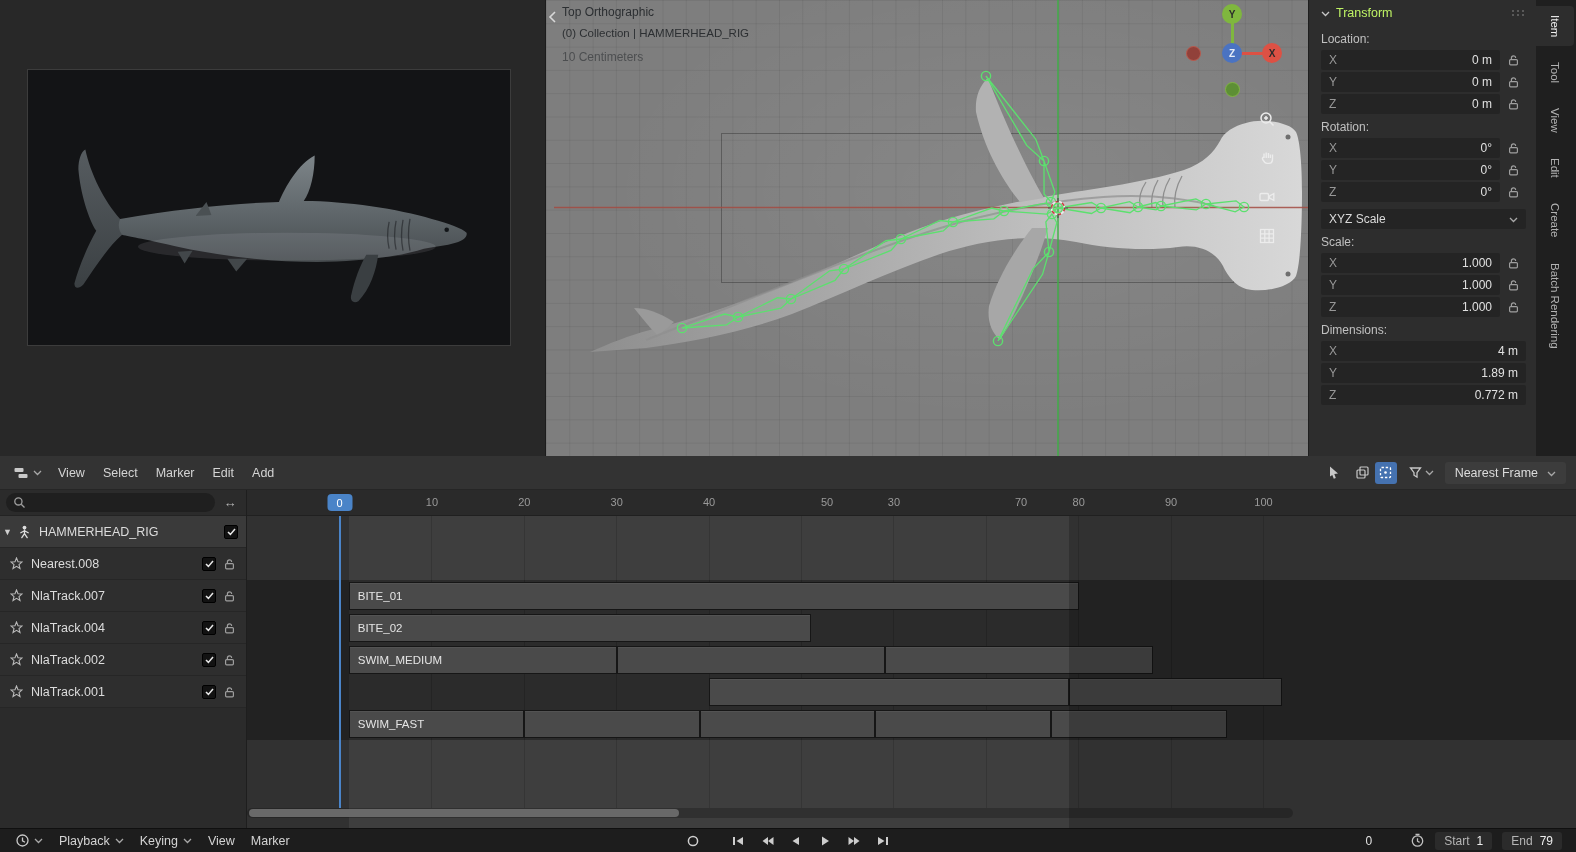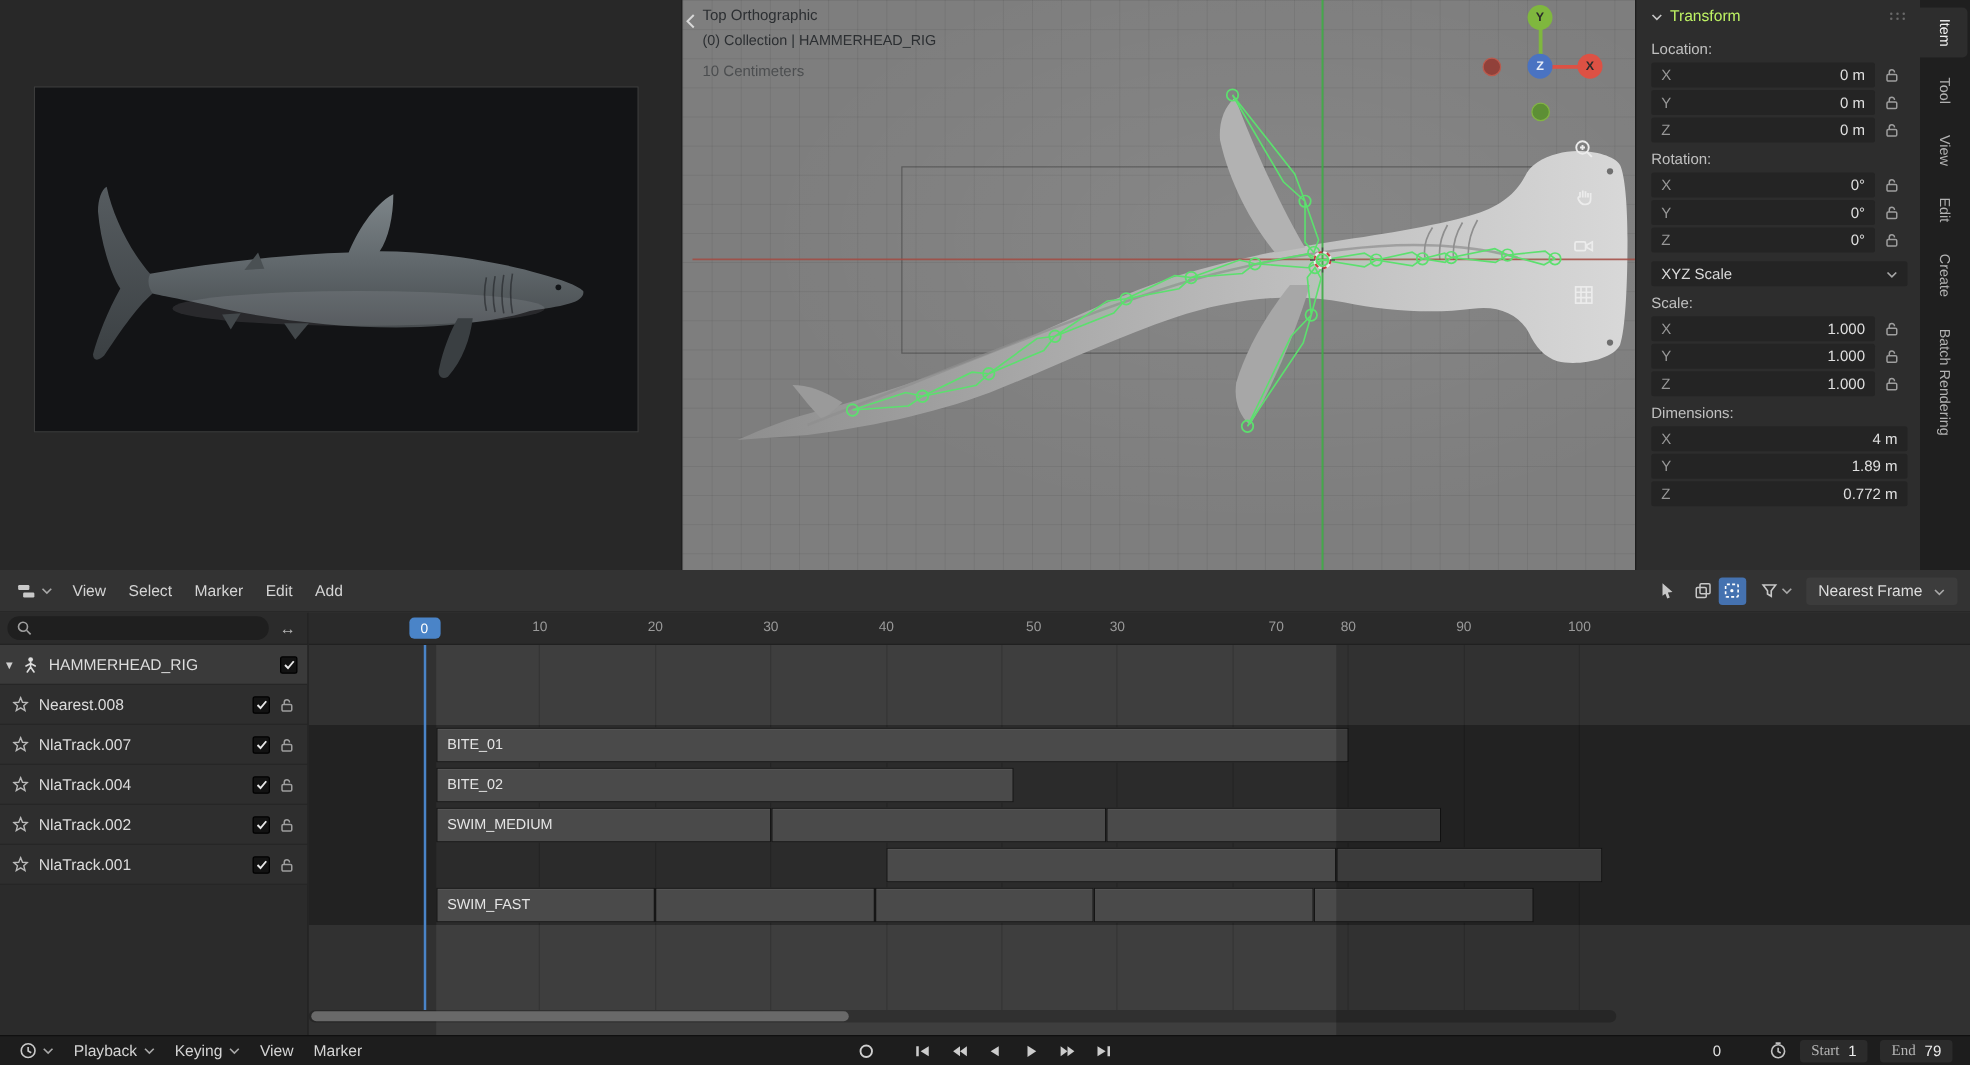--- a/index.html
+++ b/index.html
@@ -115,21 +115,21 @@
   .statusbar{position:absolute;left:0;top:828px;width:1576px;height:24px;background:#1d1d1d;border-top:1px solid #101010;
              display:flex;align-items:center;font-size:12px;}
   .sb-left{display:flex;align-items:center;gap:1px;padding-left:8px;}
   .menu-item.sb{line-height:24px;display:flex;align-items:center;gap:5px;padding:0 8px;}
   .transport{position:absolute;left:50%;transform:translateX(-50%);top:0;height:24px;display:flex;align-items:center;gap:3px;}
   .tbtn{width:26px;height:18px;display:flex;align-items:center;justify-content:center;border-radius:3px;}
   .tbtn.rec{margin-right:16px;}
   .sb-right{margin-left:auto;display:flex;align-items:center;gap:10px;padding-right:14px;}
   .framecur{min-width:40px;text-align:right;color:#e2e2e2;margin-right:28px;}
   .rfield{height:18px;background:#2b2b2b;border-radius:3px;display:flex;align-items:center;gap:7px;padding:0 9px;}
-  .rfield .lab{color:#b5b5b5;font-family:Liberation Serif, serif;}
+  .rfield .lab{color:#b5b5b5;}
   .rfield .v{color:#ececec;}
 </style>
 </head>
 <body>
 
 <div class="app">
 
   <div class="preview">
     <div class="imgframe">
       <svg viewBox="0 0 484 277">

